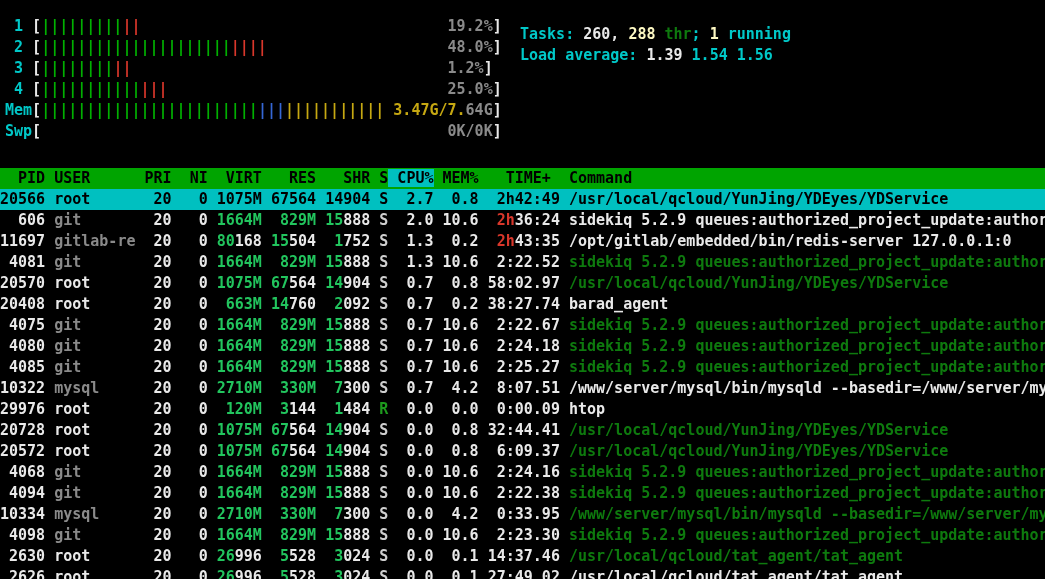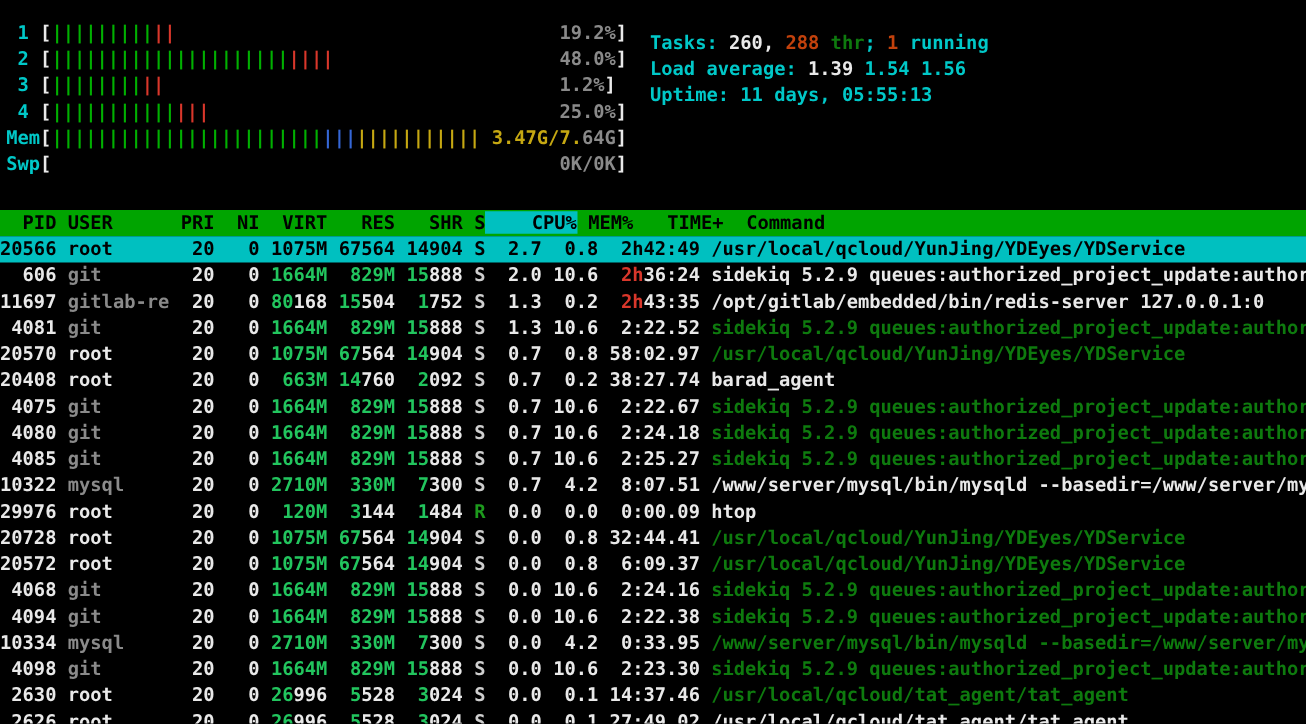--- a/index.html
+++ b/index.html
@@ -7,30 +7,30 @@
     position:relative;width:1045px;height:579px;background:#000;overflow:hidden;
     font-family:"DejaVu Sans Mono",monospace;font-size:15px;font-weight:700;
     line-height:21px;color:#e9e9e9;border-radius:14px;
   }
   .mline{white-space:pre;height:21px;}
   .meters{position:absolute;left:5px;top:16px;}
   .info{position:absolute;left:520px;top:24px;}
   .info div{height:21px;white-space:pre;}
   .thead{position:absolute;left:0;top:168px;width:1045px;height:21px;background:#00a400;color:#000;white-space:pre;overflow:hidden;}
   .thead span{color:#000;text-align:center;}
-  .thead .sortcell{background:#00c0c0;padding-left:28px;}
+  .thead .sortcell{background:#00c0c0;}
   .rows{position:absolute;left:0;top:189px;width:1045px;}
   .row{white-space:pre;height:21px;width:1045px;overflow:hidden;}
   .row.sel{background:#00c0c0;}
   .row.sel span{color:#000 !important;}
   .c-cyan{color:#00c8c8;}
   .c-white{color:#e9e9e9;}
   .c-gray{color:#8a8a8a;}
   .c-green{color:#00b000;}
-  .c-lgreen{color:#c2410c;margin-top:44px;}
+  .c-lgreen{color:#fef9c3;margin-top:44px;}
   .c-dgreen{color:#0e7a0e;}
   .c-red{color:#d9372b;}
   .c-blue{color:#3567d6;}
   .c-yellow{color:#c6a812;}
   .c-memnum{color:#22c55e;}
   .c-state{color:#cfcfcf;}
   .c-rstate{color:#1d9a1d;}
 </style>
 </head>
 <body>
@@ -41,21 +41,20 @@
       <div class="mline"><span class="c-cyan"> 2 </span><span class="c-white">[</span><span class="c-green">|||||||||||||||||||||</span><span class="c-red">||||</span>                    <span class="c-gray">48.0%</span><span class="c-white">]</span></div>
       <div class="mline"><span class="c-cyan"> 3 </span><span class="c-white">[</span><span class="c-green">||||||||</span><span class="c-red">||</span>                                   <span class="c-gray">1.2%</span><span class="c-white">]</span></div>
       <div class="mline"><span class="c-cyan"> 4 </span><span class="c-white">[</span><span class="c-green">|||||||||||</span><span class="c-red">|||</span>                               <span class="c-gray">25.0%</span><span class="c-white">]</span></div>
       <div class="mline"><span class="c-cyan">Mem</span><span class="c-white">[</span><span class="c-green">||||||||||||||||||||||||</span><span class="c-blue">|||</span><span class="c-yellow">|||||||||||</span> <span class="c-yellow">3.47G/7.</span><span class="c-gray">64G</span><span class="c-white">]</span></div>
       <div class="mline"><span class="c-cyan">Swp</span><span class="c-white">[</span>                                             <span class="c-gray">0K/0K</span><span class="c-white">]</span></div>
     </div>
 
   <div class="info">
     <div><span class="c-cyan">Tasks: </span><span class="c-white">260</span><span class="c-white">, </span><span class="c-lgreen">288</span><span class="c-dgreen"> thr</span><span class="c-cyan">; </span><span class="c-lgreen">1</span><span class="c-cyan"> running</span></div>
     <div><span class="c-cyan">Load average: </span><span class="c-white">1.39</span><span class="c-cyan"> 1.54 1.56</span></div>
-    <div><span class="c-cyan">Uptime: </span><span class="c-cyan">11 days, 05:55:13</span></div>
   </div>
 
   <div class="thead"><span class="">  PID </span><span class="">USER      </span><span class="">PRI </span><span class=""> NI </span><span class=""> VIRT </span><span class="">  RES </span><span class="">  SHR </span><span class="">S</span><span class="sortcell"> CPU%</span><span class=""> MEM%</span><span class="">   TIME+ </span><span class=""> Command</span></div>
   <div class="rows">
       <div class="row sel"><span class="c-white">20566</span> <span class="c-white">root     </span> <span class="c-white"> 20</span> <span class="c-white">  0</span> <span class="c-memnum">1075M</span> <span class="c-memnum">67</span><span class="c-white">564</span> <span class="c-memnum">14</span><span class="c-white">904</span> <span class="c-state">S</span> <span class="c-white"> 2.7</span> <span class="c-white"> 0.8</span>  <span class="c-red">2h</span><span class="c-white">42:49</span> <span class="c-white">/usr/local/qcloud/YunJing/YDEyes/YDService</span></div>
       <div class="row"><span class="c-white">  606</span> <span class="c-gray">git      </span> <span class="c-white"> 20</span> <span class="c-white">  0</span> <span class="c-memnum">1664M</span>  <span class="c-memnum">829M</span> <span class="c-memnum">15</span><span class="c-white">888</span> <span class="c-state">S</span> <span class="c-white"> 2.0</span> <span class="c-white">10.6</span>  <span class="c-red">2h</span><span class="c-white">36:24</span> <span class="c-white">sidekiq 5.2.9 queues:authorized_project_update:author</span></div>
       <div class="row"><span class="c-white">11697</span> <span class="c-gray">gitlab-re</span> <span class="c-white"> 20</span> <span class="c-white">  0</span> <span class="c-memnum">80</span><span class="c-white">168</span> <span class="c-memnum">15</span><span class="c-white">504</span>  <span class="c-memnum">1</span><span class="c-white">752</span> <span class="c-state">S</span> <span class="c-white"> 1.3</span> <span class="c-white"> 0.2</span>  <span class="c-red">2h</span><span class="c-white">43:35</span> <span class="c-white">/opt/gitlab/embedded/bin/redis-server 127.0.0.1:0</span></div>
       <div class="row"><span class="c-white"> 4081</span> <span class="c-gray">git      </span> <span class="c-white"> 20</span> <span class="c-white">  0</span> <span class="c-memnum">1664M</span>  <span class="c-memnum">829M</span> <span class="c-memnum">15</span><span class="c-white">888</span> <span class="c-state">S</span> <span class="c-white"> 1.3</span> <span class="c-white">10.6</span>  <span class="c-white">2:22.52</span> <span class="c-dgreen">sidekiq 5.2.9 queues:authorized_project_update:author</span></div>
       <div class="row"><span class="c-white">20570</span> <span class="c-white">root     </span> <span class="c-white"> 20</span> <span class="c-white">  0</span> <span class="c-memnum">1075M</span> <span class="c-memnum">67</span><span class="c-white">564</span> <span class="c-memnum">14</span><span class="c-white">904</span> <span class="c-state">S</span> <span class="c-white"> 0.7</span> <span class="c-white"> 0.8</span> <span class="c-white">58:02.97</span> <span class="c-dgreen">/usr/local/qcloud/YunJing/YDEyes/YDService</span></div>
       <div class="row"><span class="c-white">20408</span> <span class="c-white">root     </span> <span class="c-white"> 20</span> <span class="c-white">  0</span>  <span class="c-memnum">663M</span> <span class="c-memnum">14</span><span class="c-white">760</span>  <span class="c-memnum">2</span><span class="c-white">092</span> <span class="c-state">S</span> <span class="c-white"> 0.7</span> <span class="c-white"> 0.2</span> <span class="c-white">38:27.74</span> <span class="c-white">barad_agent</span></div>

